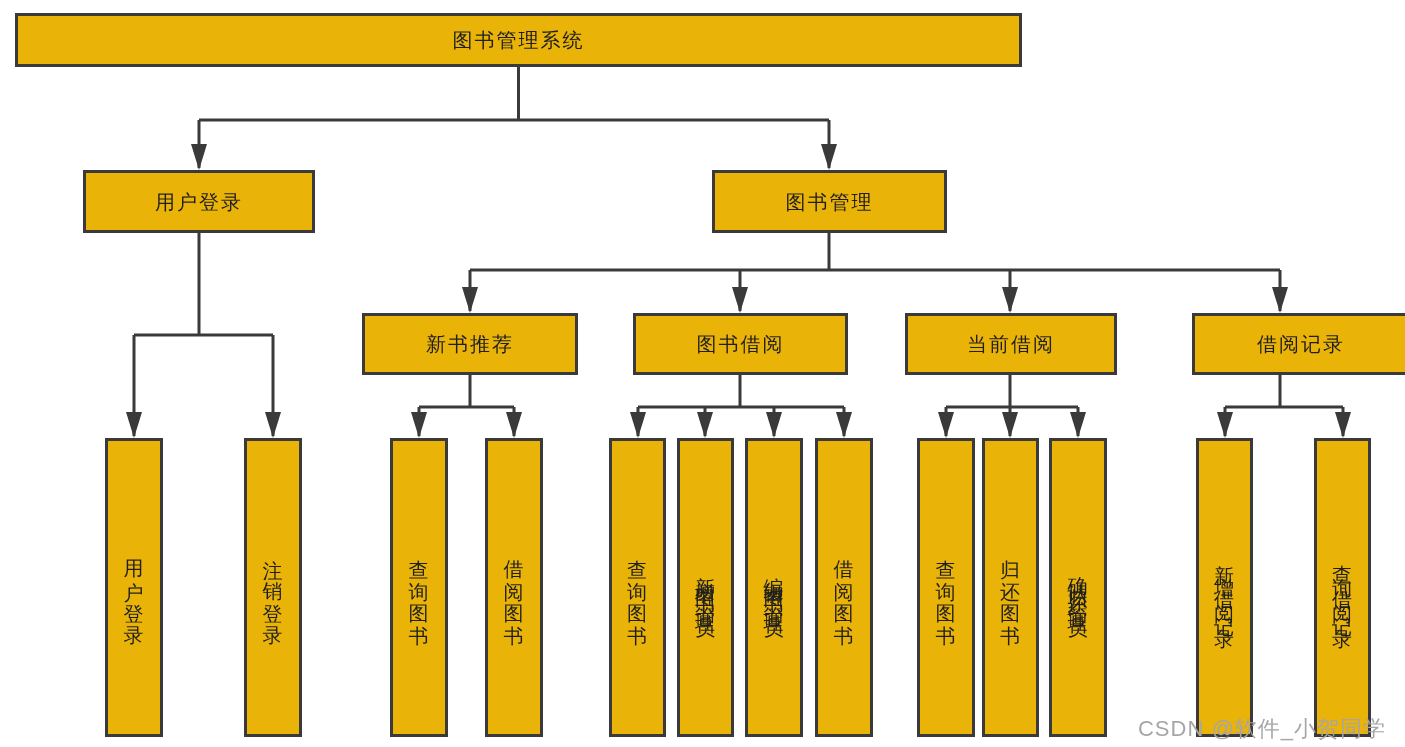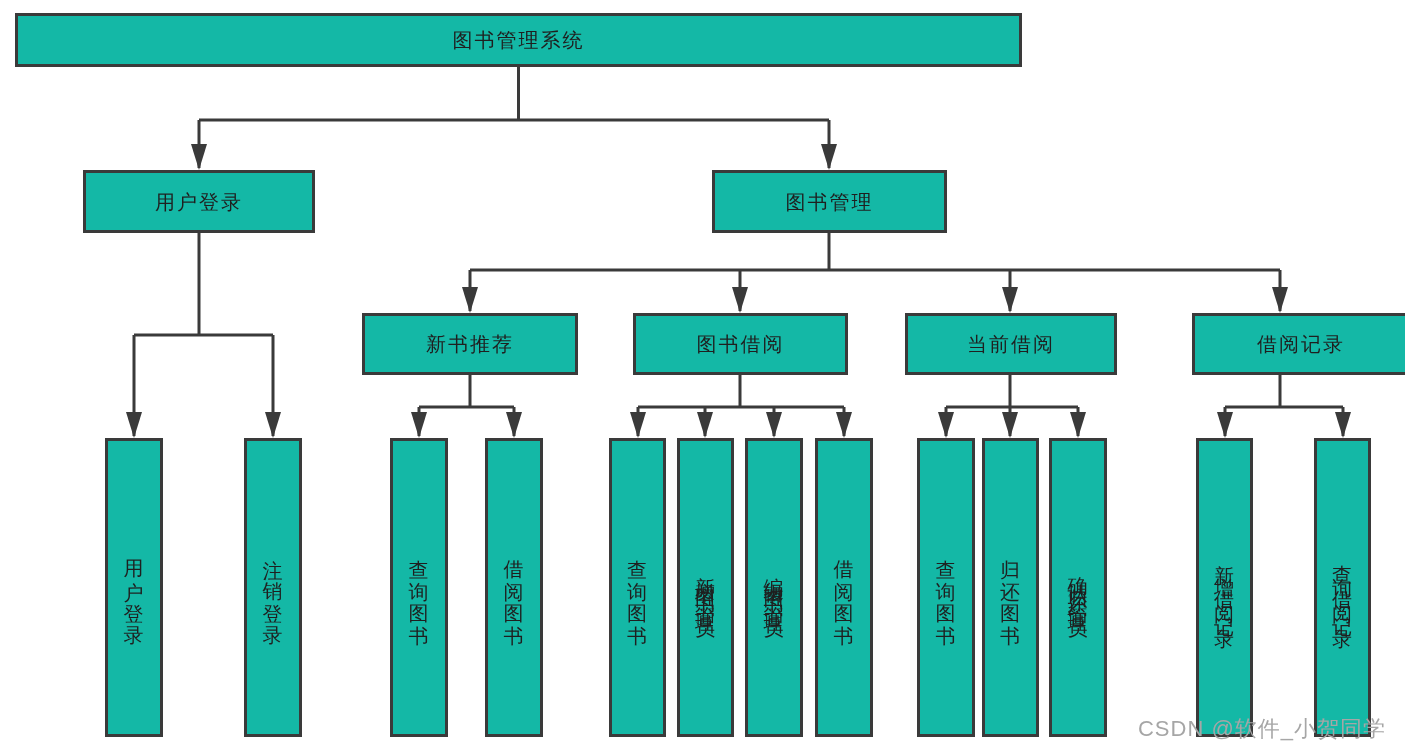--- a/index.html
+++ b/index.html
@@ -16,21 +16,21 @@
     background:var(--bg);
     overflow:hidden;
   }
   svg.wires{position:absolute;inset:0;z-index:1;}
   svg.wires path{stroke:var(--line);stroke-width:3;fill:none;}
   svg.wires polygon{fill:var(--line);stroke:none;}
   .node{
     position:absolute;
     box-sizing:border-box;
     border:3px solid var(--line);
-    background:#14b8a6;
+    background:#eab308;
     display:flex;align-items:center;justify-content:center;
     font-size:20px;color:var(--text);
     letter-spacing:2px;
     z-index:2;
     line-height:1.2;
   }
   .leaf{
     writing-mode:vertical-rl;
     text-orientation:mixed;
     letter-spacing:6px;

